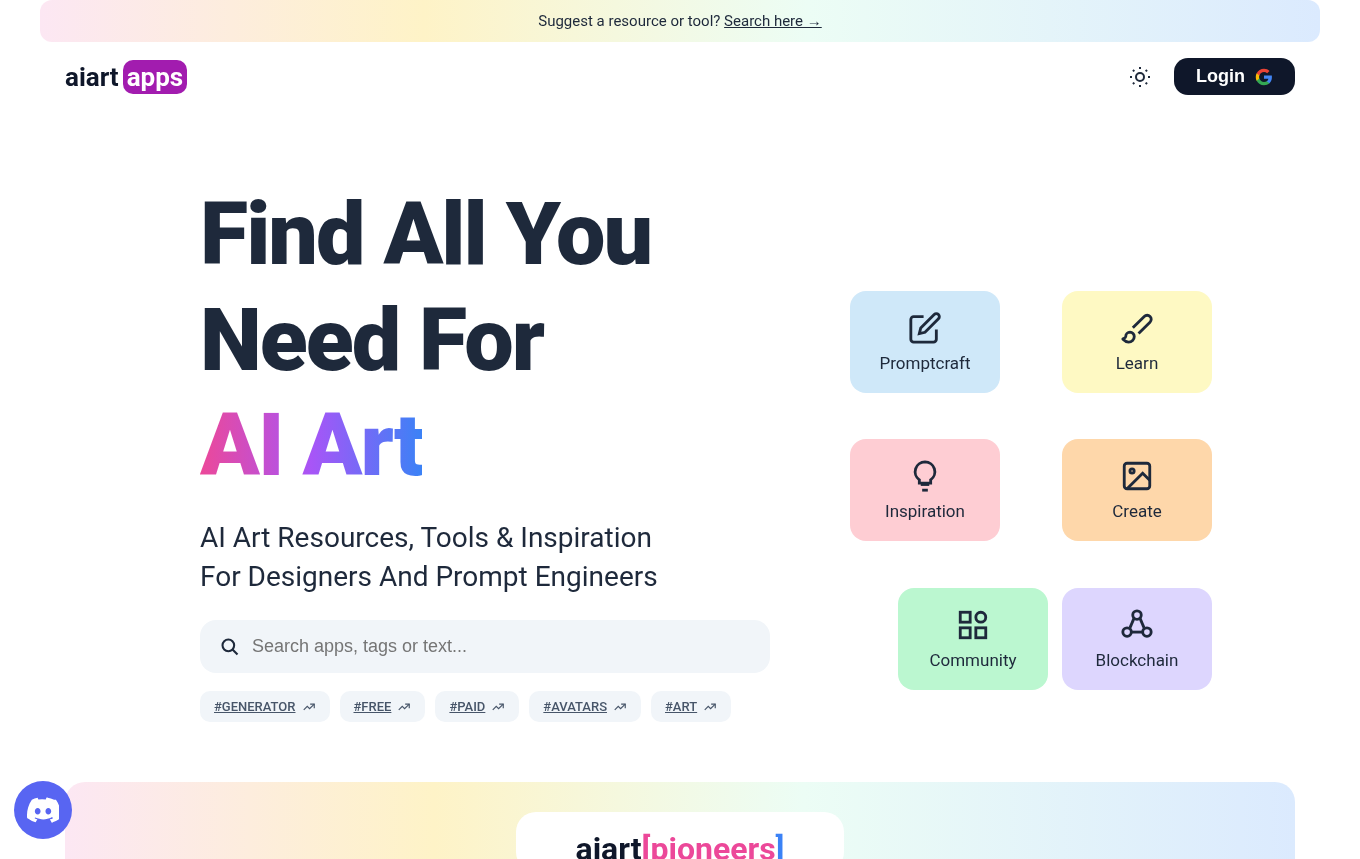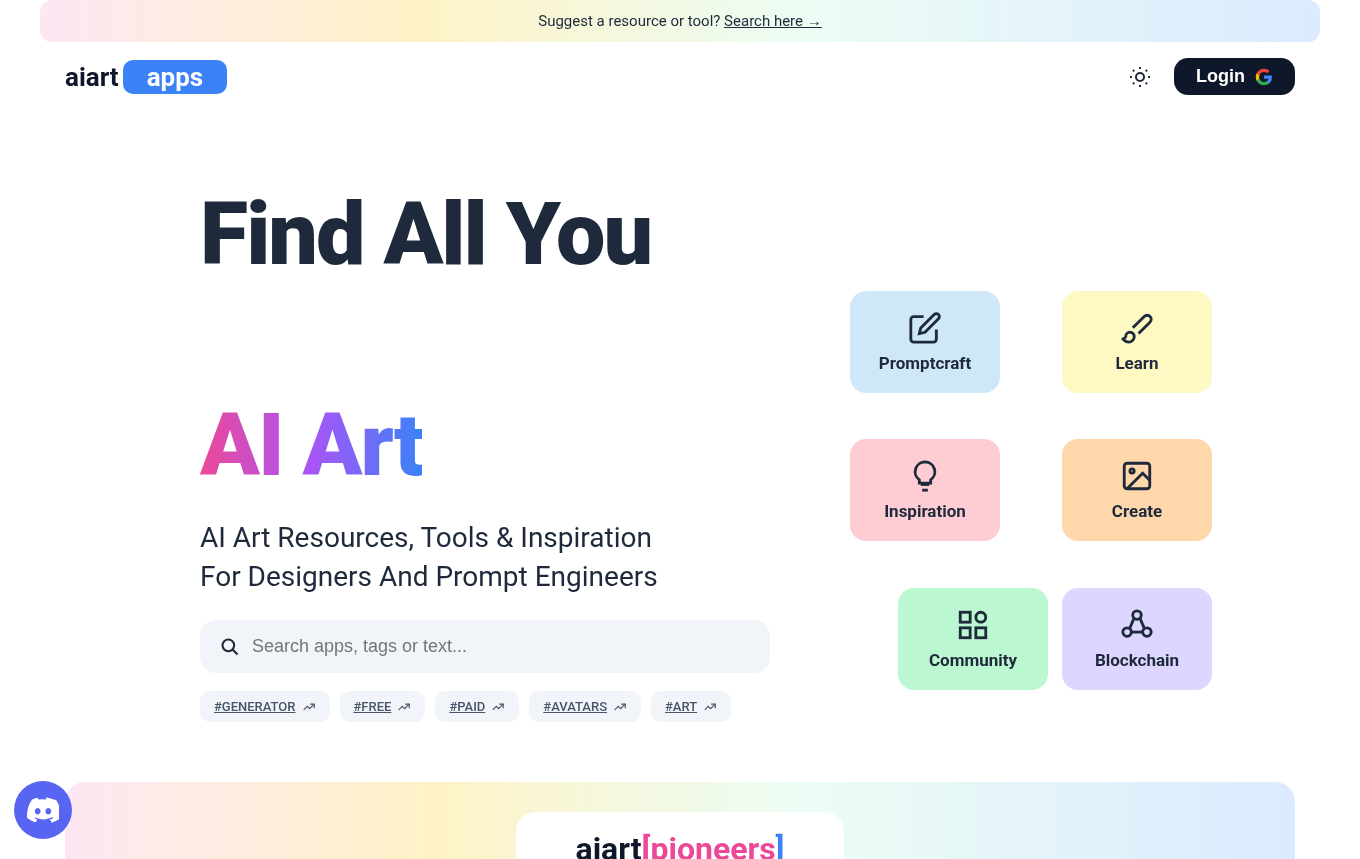--- a/index.html
+++ b/index.html
@@ -34,23 +34,23 @@
       display: flex;
       align-items: center;
       font-size: 26px;
       font-weight: 700;
       gap: 4px;
     }
     .logo-text1 {
       color: #0f172a;
     }
     .logo-text2 {
-      background: #3b82f6;
+      background: #a21caf;
       color: #fff;
-      padding: 2px 24px;
+      padding: 2px 4px;
       border-radius: 10px;
     }
     .header-right {
       display: flex;
       align-items: center;
       gap: 16px;
     }
     .theme-toggle {
       background: none;
       border: none;
@@ -149,21 +149,21 @@
     .category-card {
       width: 150px;
       height: 102px;
       border-radius: 16px;
       display: flex;
       flex-direction: column;
       align-items: center;
       justify-content: center;
       gap: 8px;
       cursor: pointer;
-      font-weight: 700;
+      font-weight: 400;
       font-size: 17px;
       text-align: center;
     }
     .card-promptcraft { background: #cfe8f9; color: #1e293b; }
     .card-learn { background: #fef9c3; color: #1e293b; }
     .card-inspiration { background: #fecdd3; color: #1e293b; }
     .card-create { background: #fed7aa; color: #1e293b; }
     .card-community { background: #bbf7d0; color: #1e293b; margin-left: 48px; }
     .card-blockchain { background: #ddd6fe; color: #1e293b; }
     .discord-btn {
@@ -240,21 +240,21 @@
         </svg>
       </span>
     </button>
   </div>
 </div>
 
 <div class="main-content">
   <div class="left-section">
     <h1 class="hero-title">
       <span>Find All You</span><br>
-      <br>
+      <span>Need For</span><br>
       <span class="hero-gradient">AI Art</span>
     </h1>
     <p class="hero-subtitle">
       <span>AI Art Resources, Tools &amp; Inspiration</span><br>
       <span>For Designers And Prompt Engineers</span>
     </p>
     <div class="search-box">
       <svg width="20" height="20" viewBox="0 0 24 24" fill="none" stroke="#1e293b" stroke-width="2.5">
         <circle cx="10" cy="10" r="7"></circle>
         <line x1="21" y1="21" x2="15" y2="15"></line>

